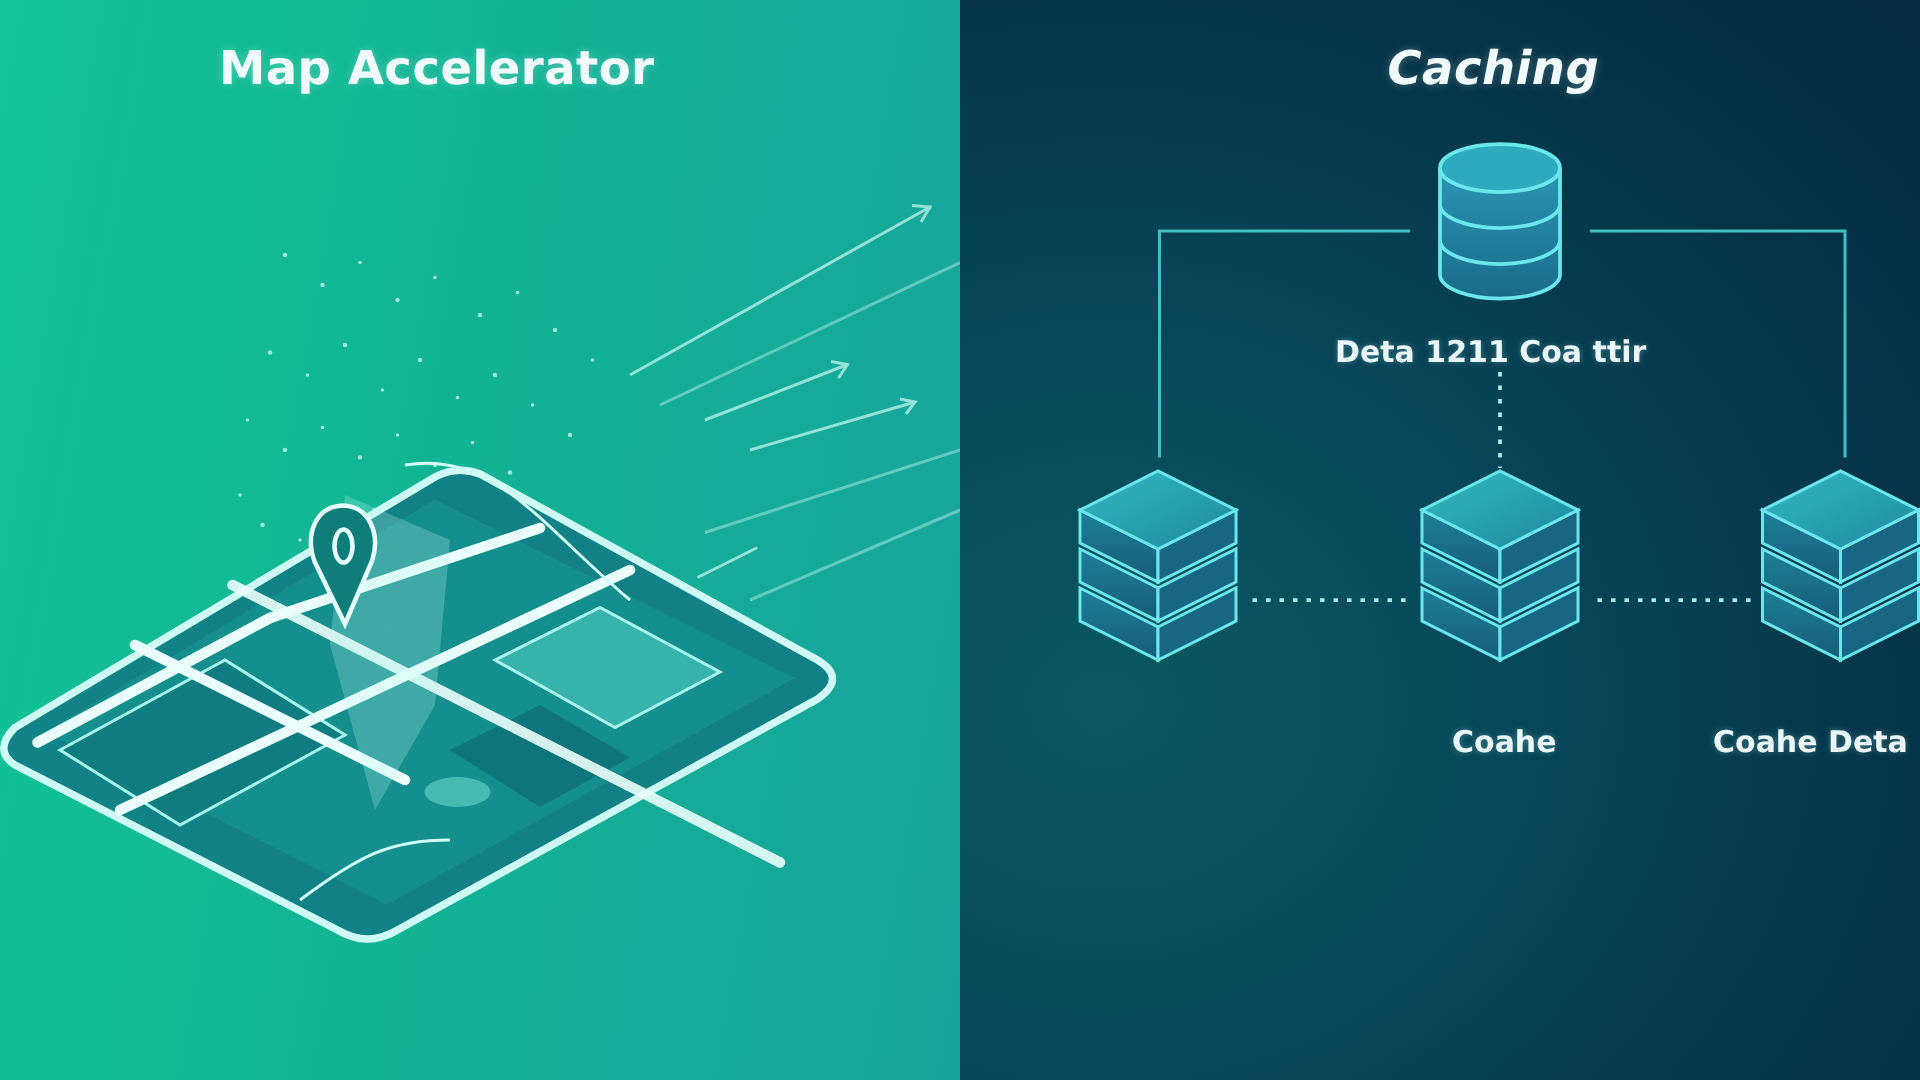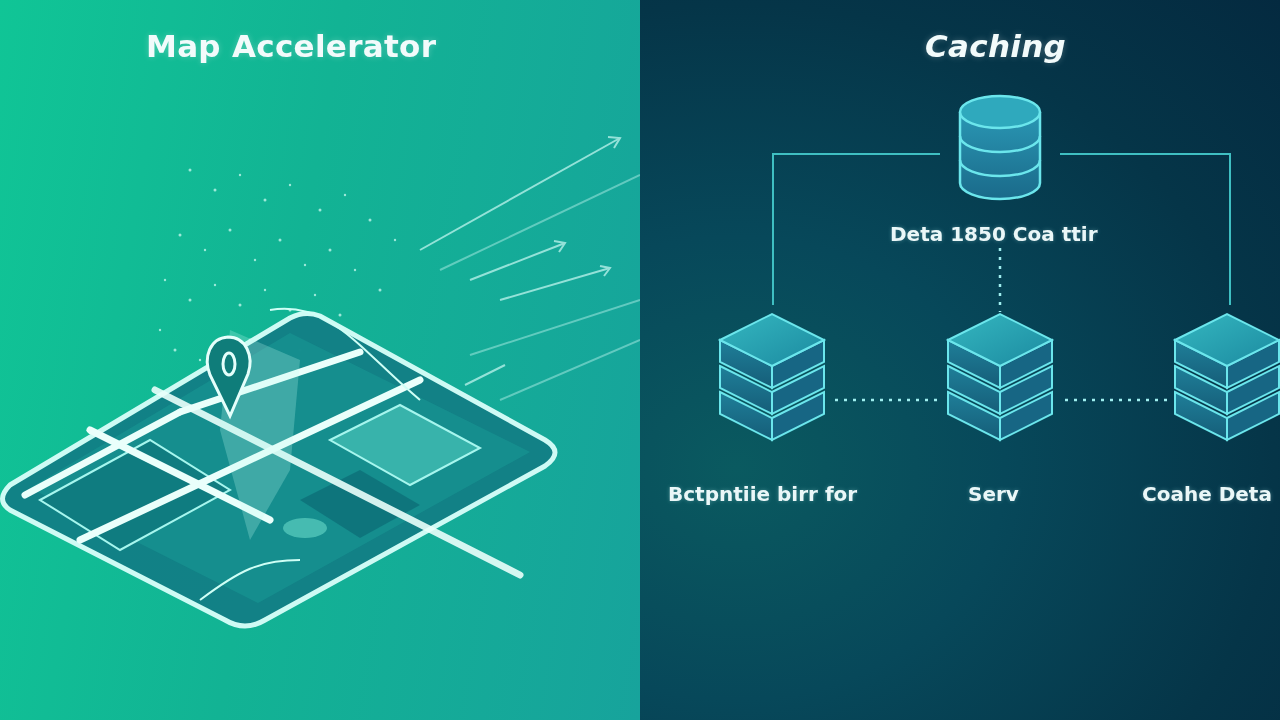--- a/index.html
+++ b/index.html
@@ -168,17 +168,16 @@
         <use href="#server"></use>
       </g>
     <g transform="translate(308,306)">
         <use href="#server"></use>
       </g>
     <g transform="translate(535,306)">
         <use href="#server"></use>
       </g>
   </svg>
 
-  <div class="label" style="left:250px; top:222px;">Deta 1850 Coa ttir</div>
-  <div class="label" style="left:28px; top:482px;">Bctpntiie birr for</div>
-  <div class="label" style="left:328px; top:482px;">Serv</div>
+  <div class="label" style="left:250px; top:222px;">Deta 1211 Coa ttir</div>
+  <div class="label" style="left:328px; top:482px;">Coahe</div>
   <div class="label" style="left:502px; top:482px;">Coahe Deta</div>
 </div>
 
 </body></html>

